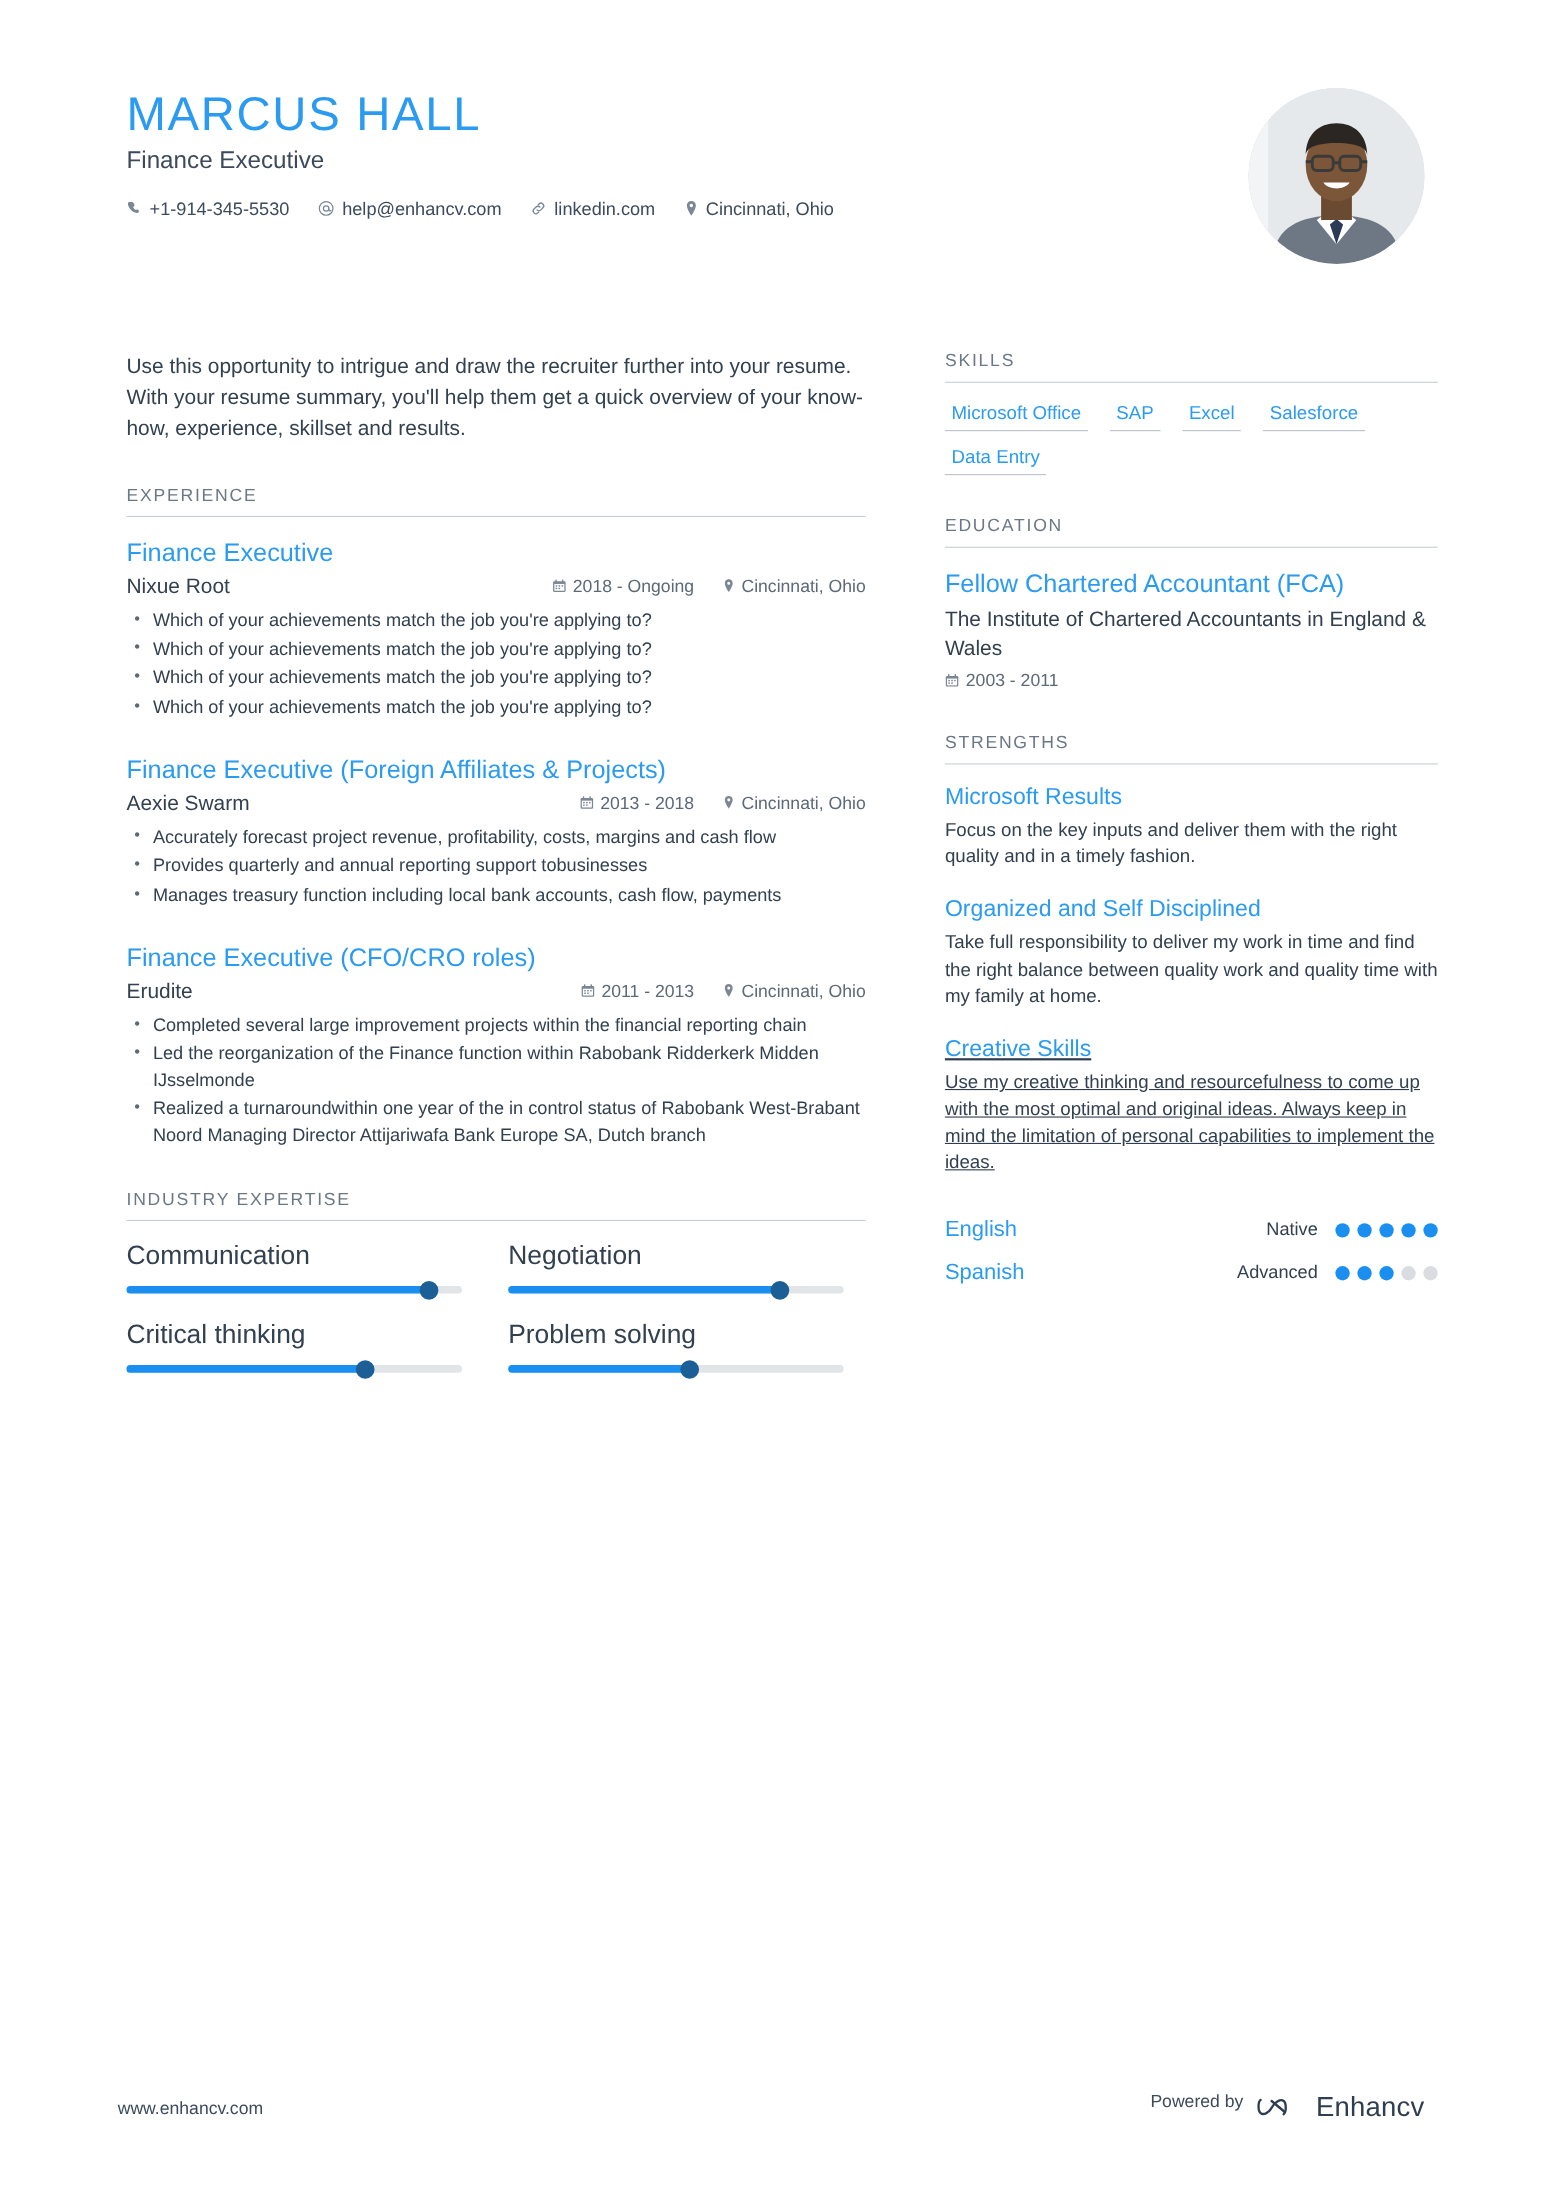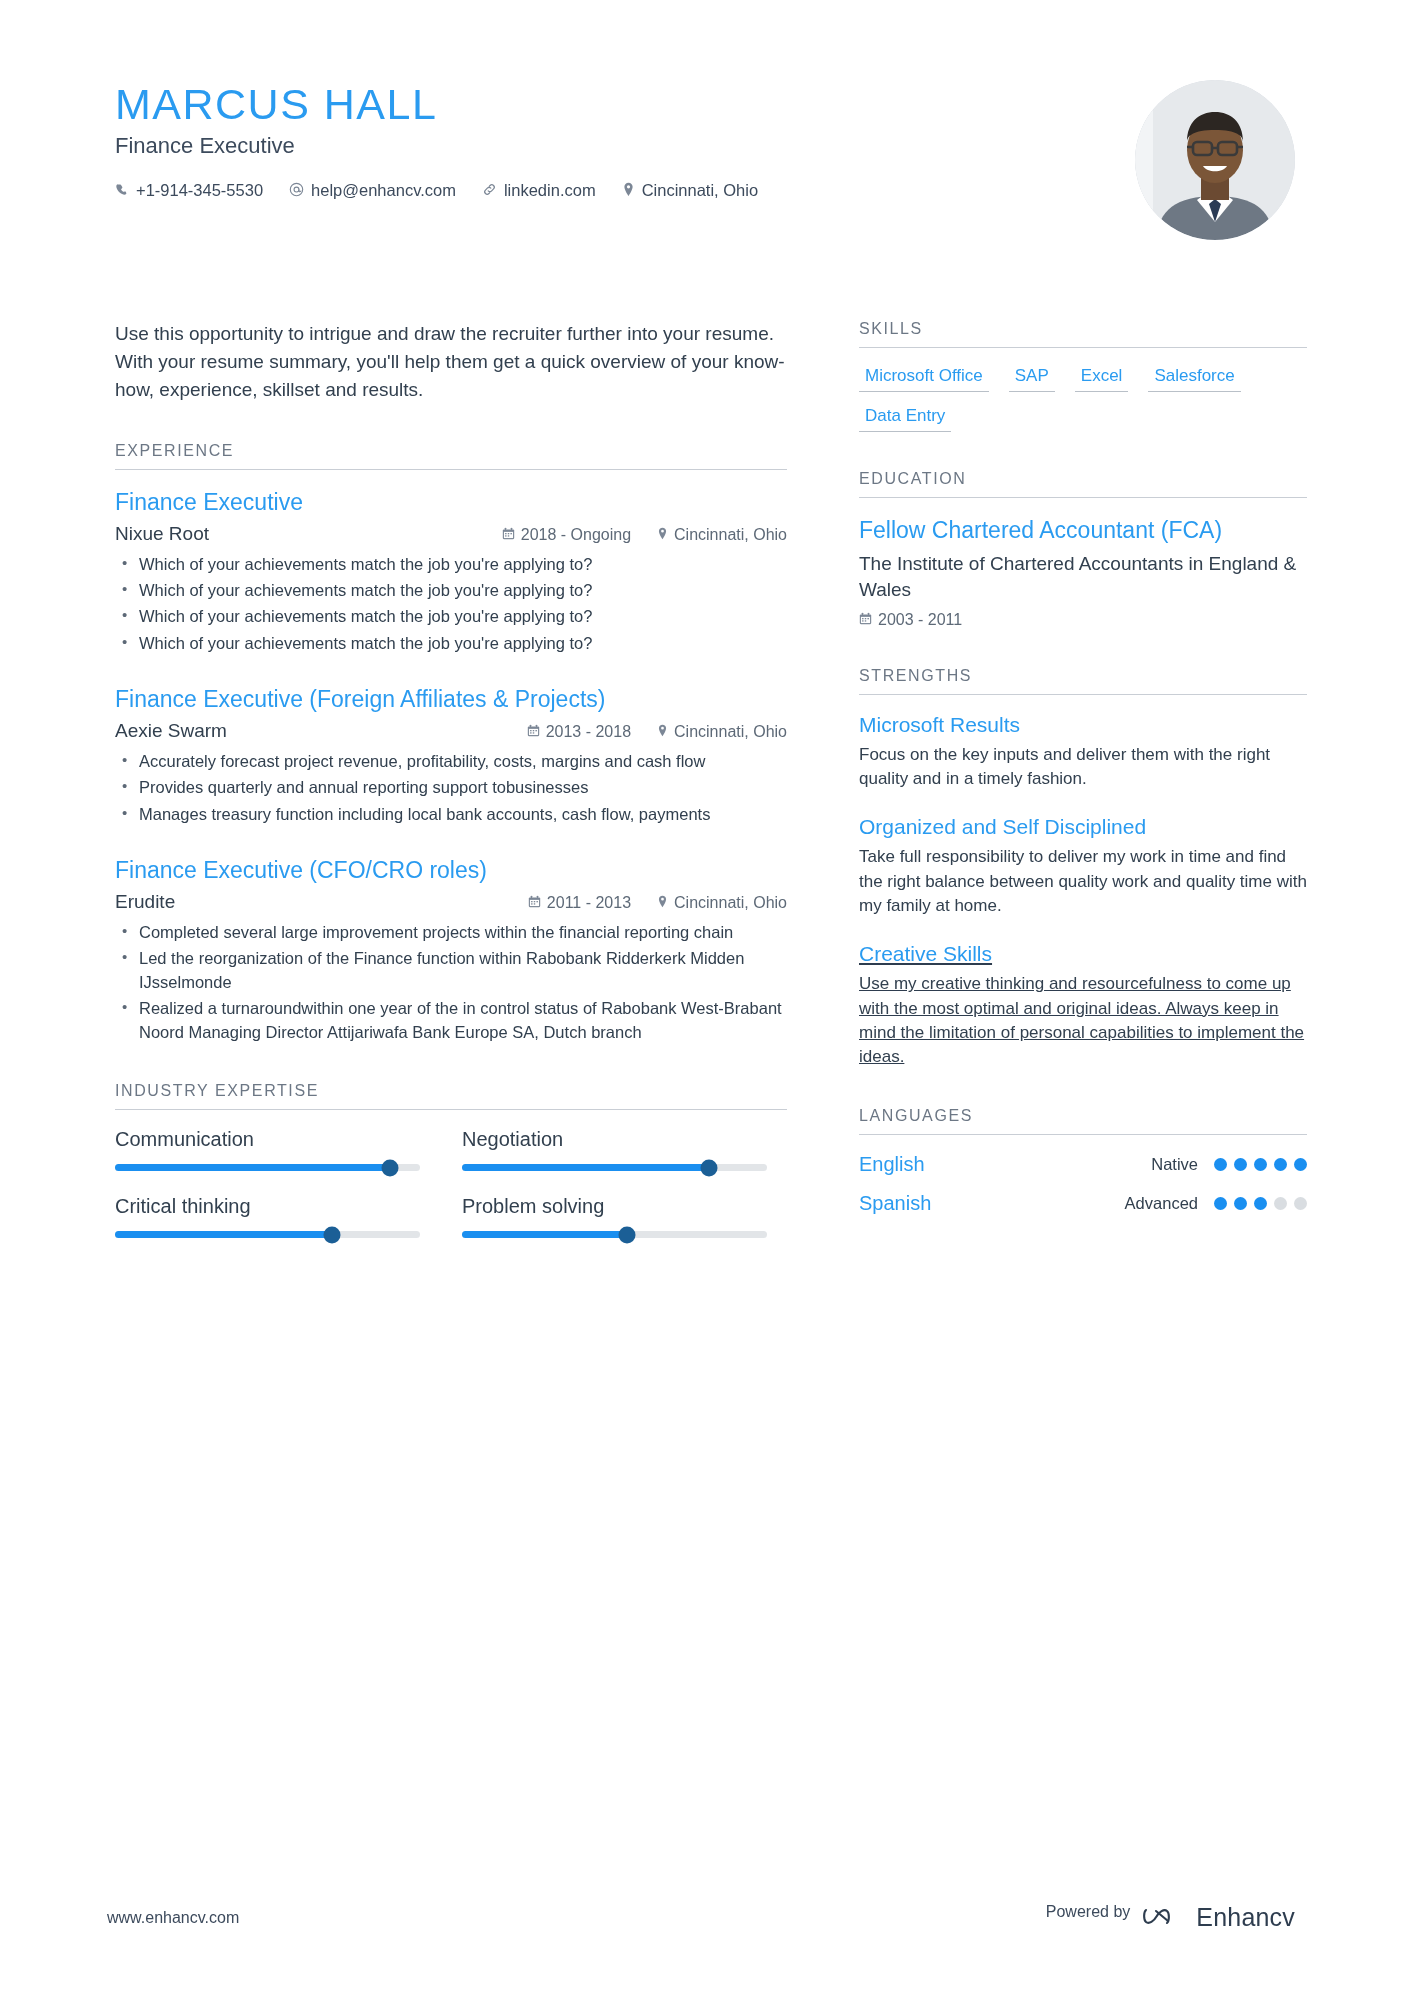--- a/index.html
+++ b/index.html
@@ -162,21 +162,21 @@
   }
 
   
   .skills-grid {
     display: flex;
     flex-wrap: wrap;
     gap: 24px 42px;
   }
   .skill-bar-item { width: 305px; }
   .skill-bar-label {
-    font-size: 20px;
+    font-size: 24px;
     color: #32404f;
     margin-bottom: 13px;
   }
   .bar-track {
     position: relative;
     height: 7px;
     background: #e2e5e8;
     border-radius: 4px;
   }
   .bar-fill {
@@ -602,21 +602,20 @@
             <div class="strength-title">Organized and Self Disciplined</div>
             <p class="strength-desc">Take full responsibility to deliver my work in time and find the right balance between quality work and quality time with my family at home.</p>
           </div>
           <div class="strength">
             <div class="strength-title">Creative Skills</div>
             <p class="strength-desc">Use my creative thinking and resourcefulness to come up with the most optimal and original ideas. Always keep in mind the limitation of personal capabilities to implement the ideas.</p>
           </div>
         </div>
 
         <div class="section">
-          <div class="section-title">LANGUAGES</div>
 
           <div class="lang-row">
             <span class="lang-name">English</span>
             <span class="lang-level">Native</span>
             <span class="dots">
               <span class="dot on"></span>
               <span class="dot on"></span>
               <span class="dot on"></span>
               <span class="dot on"></span>
               <span class="dot on"></span>

